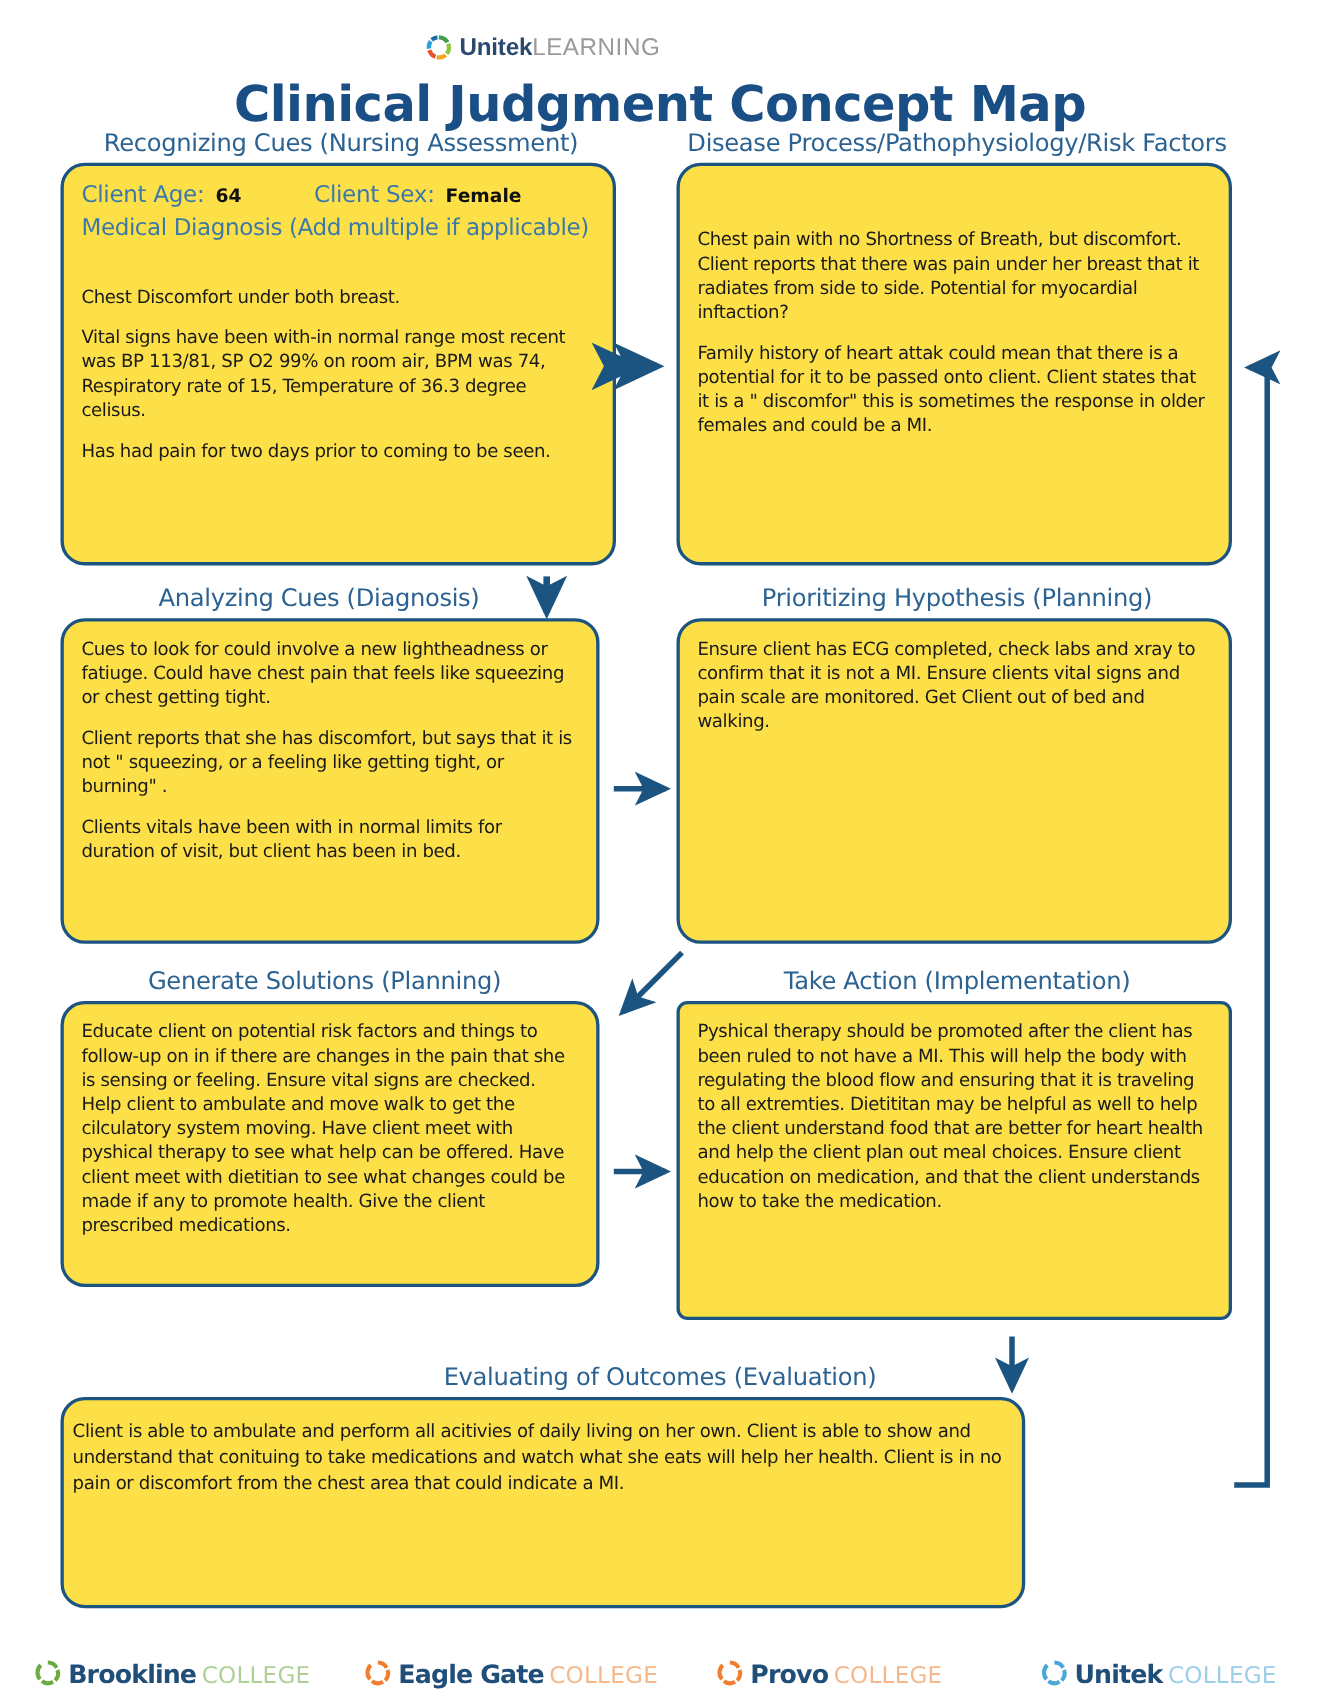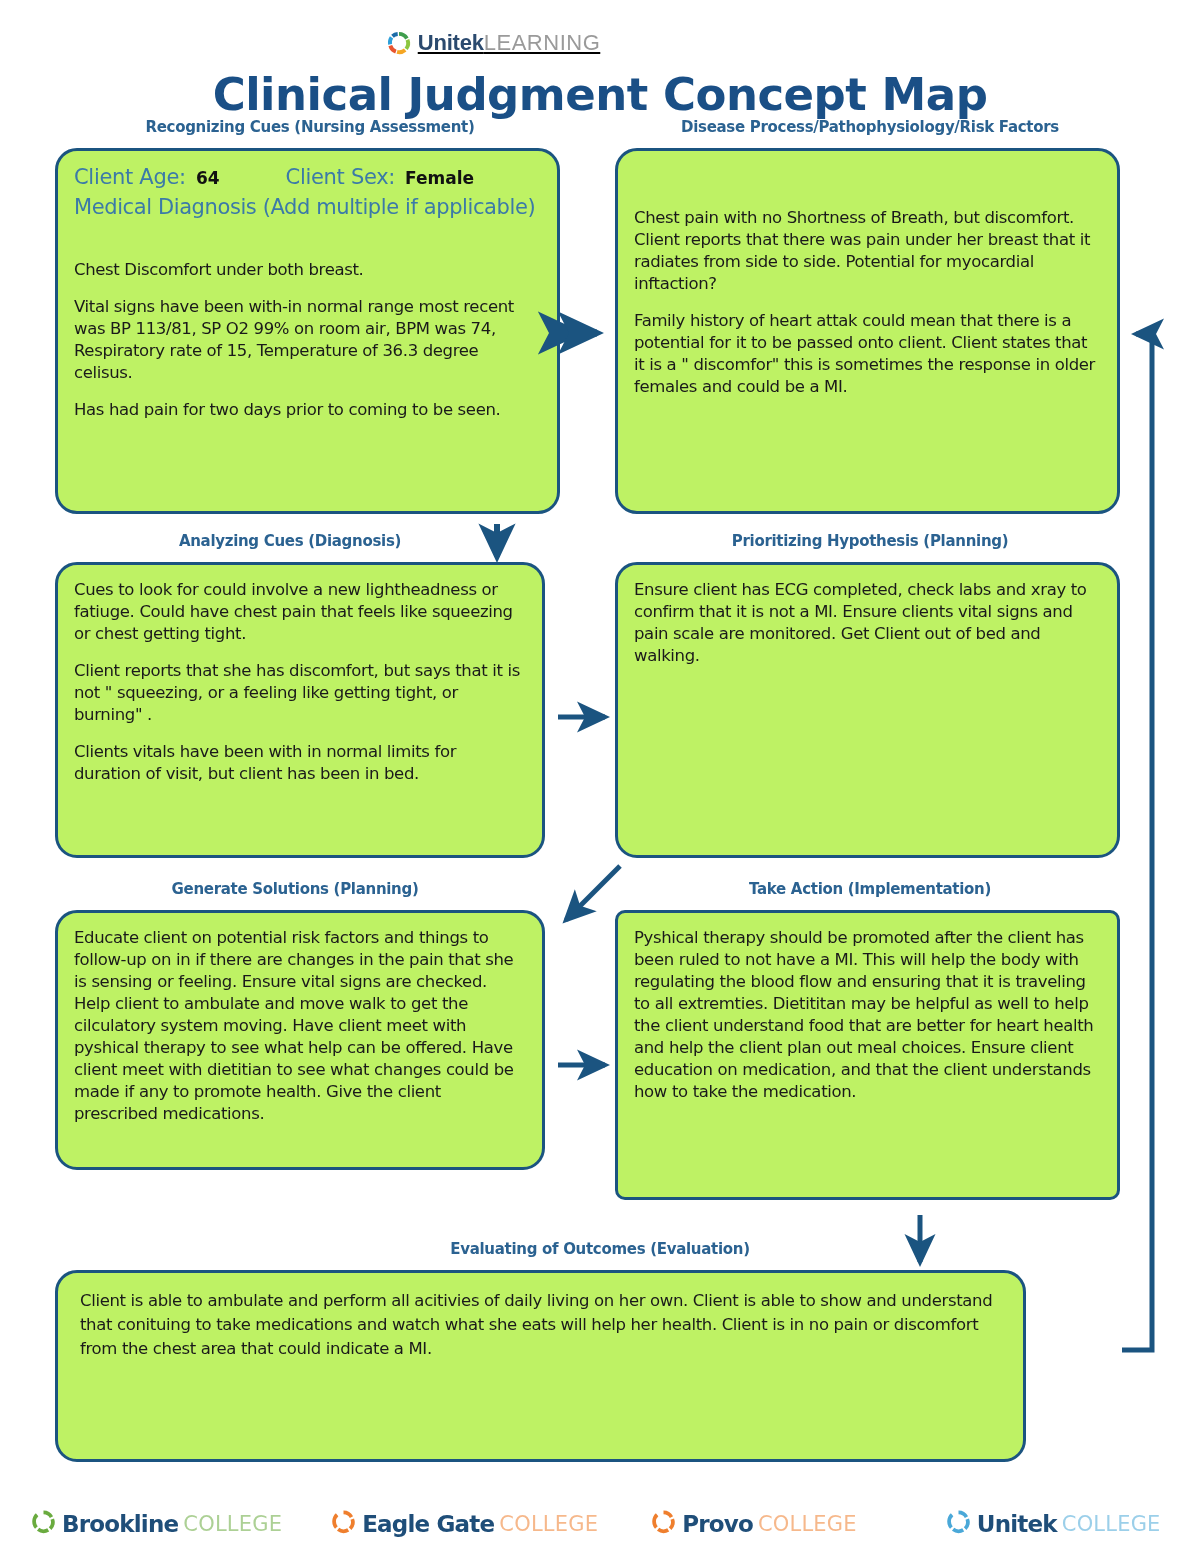--- a/index.html
+++ b/index.html
@@ -12,52 +12,51 @@
     font-family: "Liberation Sans", sans-serif;
     position: relative;
     overflow: hidden;
   }
 
   
   .brand-bar {
     position: absolute; top: 30px; left: 0; width: 986px;
     display: flex; justify-content: center; align-items: center;
     gap: 6px;
-    text-decoration: underline;
   }
   .brand-ring { width: 26px; height: 26px; flex: none; }
   .brand-text { font-size: 22px; letter-spacing: -0.2px; white-space: nowrap; }
   .brand-unitek { font-weight: bold; color: #2b4a6f; }
   .brand-learning { font-weight: normal; color: #9a9a9a; letter-spacing: 0.5px; }
 
   .page-title {
     position: absolute; top: 68px; left: 0; width: 1200px;
     text-align: center;
     font-size: 45px; font-weight: bold;
     color: #1a4f86;
     letter-spacing: -0.5px;
     font-family: "DejaVu Sans", sans-serif;
   }
 
   
   .sec-head {
     position: absolute;
     color: #2b6291;
-    font-size: 15px;
-    font-weight: bold;
+    font-size: 22px;
+    font-weight: normal;
     text-align: center;
     font-family: "DejaVu Sans", sans-serif;
     letter-spacing: -0.3px;
     white-space: nowrap;
   }
 
   
   .cbox {
     position: absolute;
-    background: #bef264;
+    background: #fde047;
     border: 3px solid #1b5480;
     border-radius: 22px;
     padding: 14px 18px 14px 16px;
   }
   .cbox p {
     margin: 0 0 15px 0;
     font-size: 16.5px;
     line-height: 1.33;
     color: #1a1a1a;
     font-family: "DejaVu Sans", sans-serif;
@@ -163,21 +162,21 @@
 </div>
 
 <div class="cbox" style="top:910px; left:55px; width:490px; height:260px;">
   <p>Educate client on potential risk factors and things to follow-up on in if there are changes in the pain that she is sensing or feeling. Ensure vital signs are checked. Help client to ambulate and move walk to get the cilculatory system moving. Have client meet with pyshical therapy to see what help can be offered. Have client meet with dietitian to see what changes could be made if any to promote health. Give the client prescribed medications.</p>
 </div>
 
 <div class="cbox" style="top:910px; left:615px; width:505px; height:290px;border-radius:10px;">
   <p>Pyshical therapy should be promoted after the client has been ruled to not have a MI. This will help the body with regulating the blood flow and ensuring that it is traveling to all extremties. Dietititan may be helpful as well to help the client understand food that are better for heart health and help the client plan out meal choices. Ensure client education on medication, and that the client understands how to take the medication.</p>
 </div>
 
-<div class="cbox" style="top:1270px; left:55px; width:971px; height:192px; padding:16px 22px;">
+<div class="cbox" style="top:1270px; left:55px; width:877px; height:192px; padding:16px 8px;">
   <p style="line-height:1.45;">Client is able to ambulate and perform all acitivies of daily living on her own. Client is able to show and understand that conituing to take medications and watch what she eats will help her health. Client is in no pain or discomfort from the chest area that could indicate a MI.</p>
 </div>
 
 <svg class="overlay" viewBox="0 0 1200 1553">
   <defs>
     <marker id="ah" markerWidth="7" markerHeight="7" refX="5.6" refY="3.5" orient="auto">
       <path d="M0,0.4 L6.6,3.5 L0,6.6 L1.6,3.5 Z" fill="#1b5480"></path>
     </marker>
     <marker id="ah2" markerWidth="7" markerHeight="7" refX="5.6" refY="3.5" orient="auto">
       <path d="M0,0.4 L6.6,3.5 L0,6.6 L1.6,3.5 Z" fill="#1b5480"></path>

